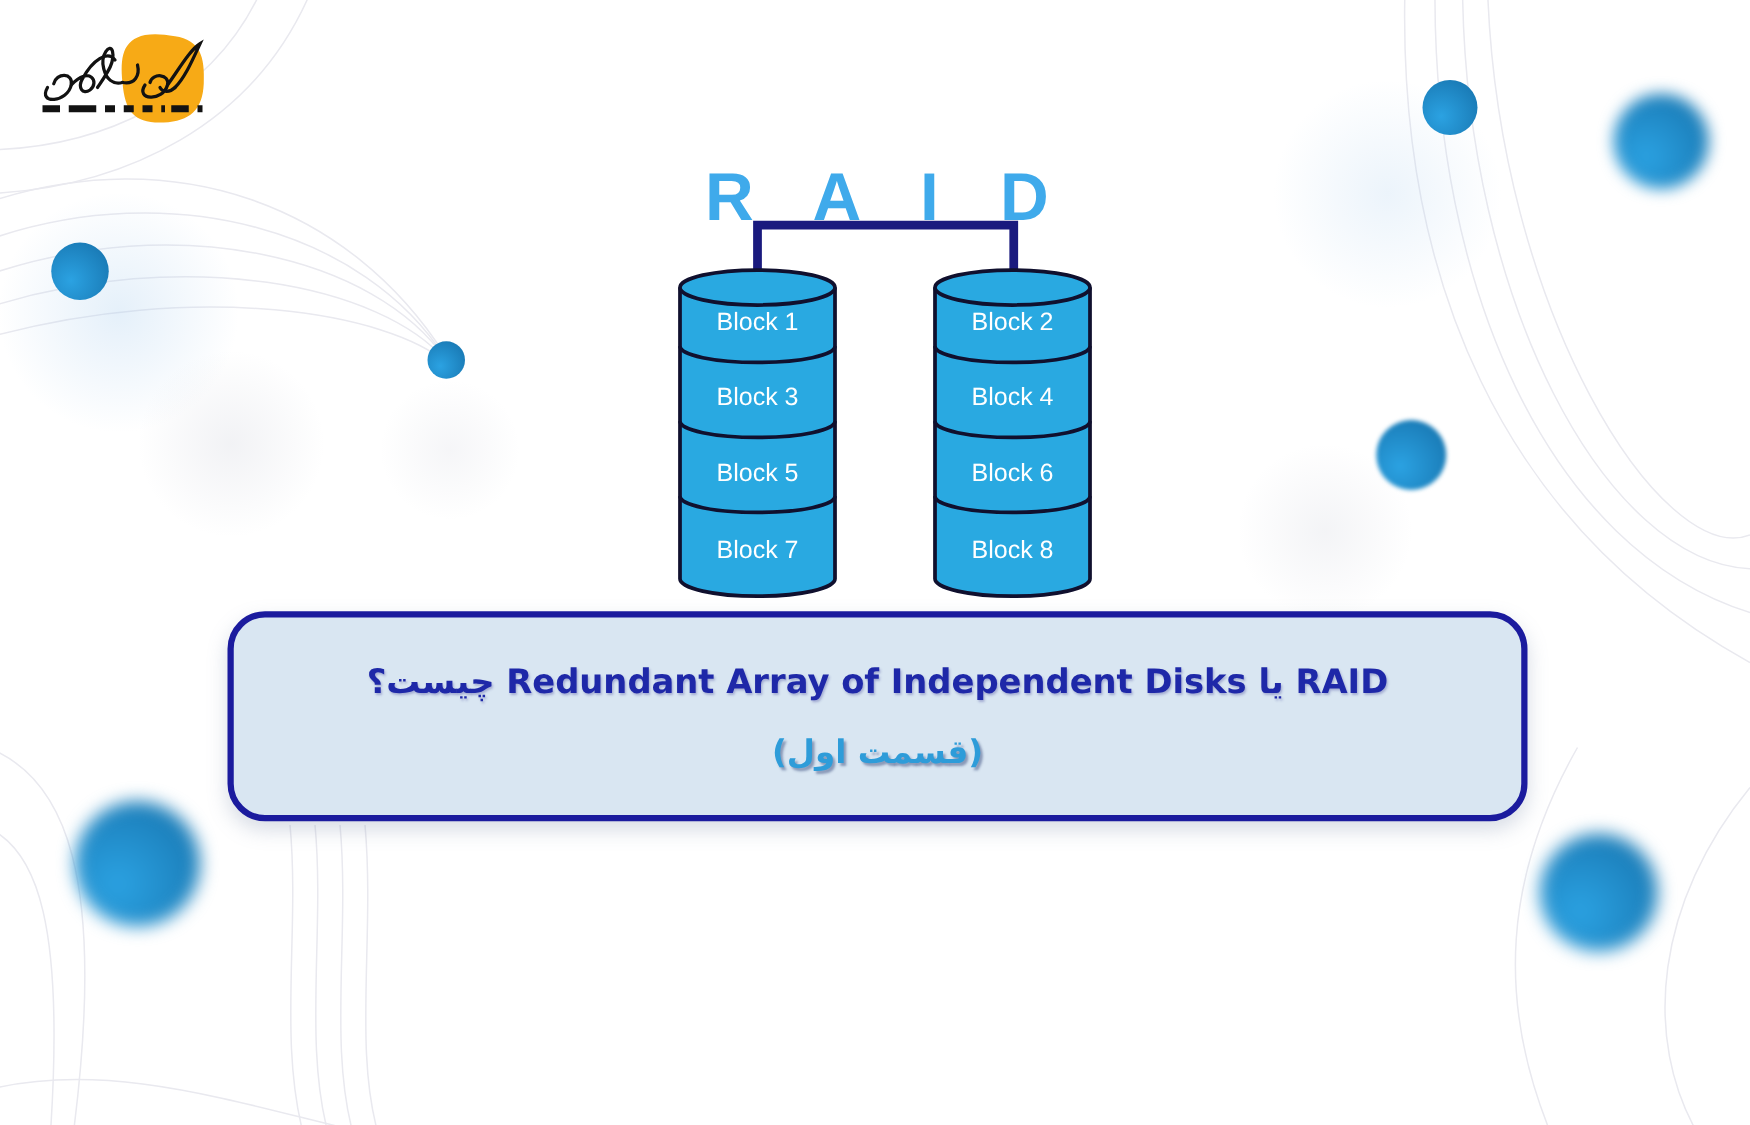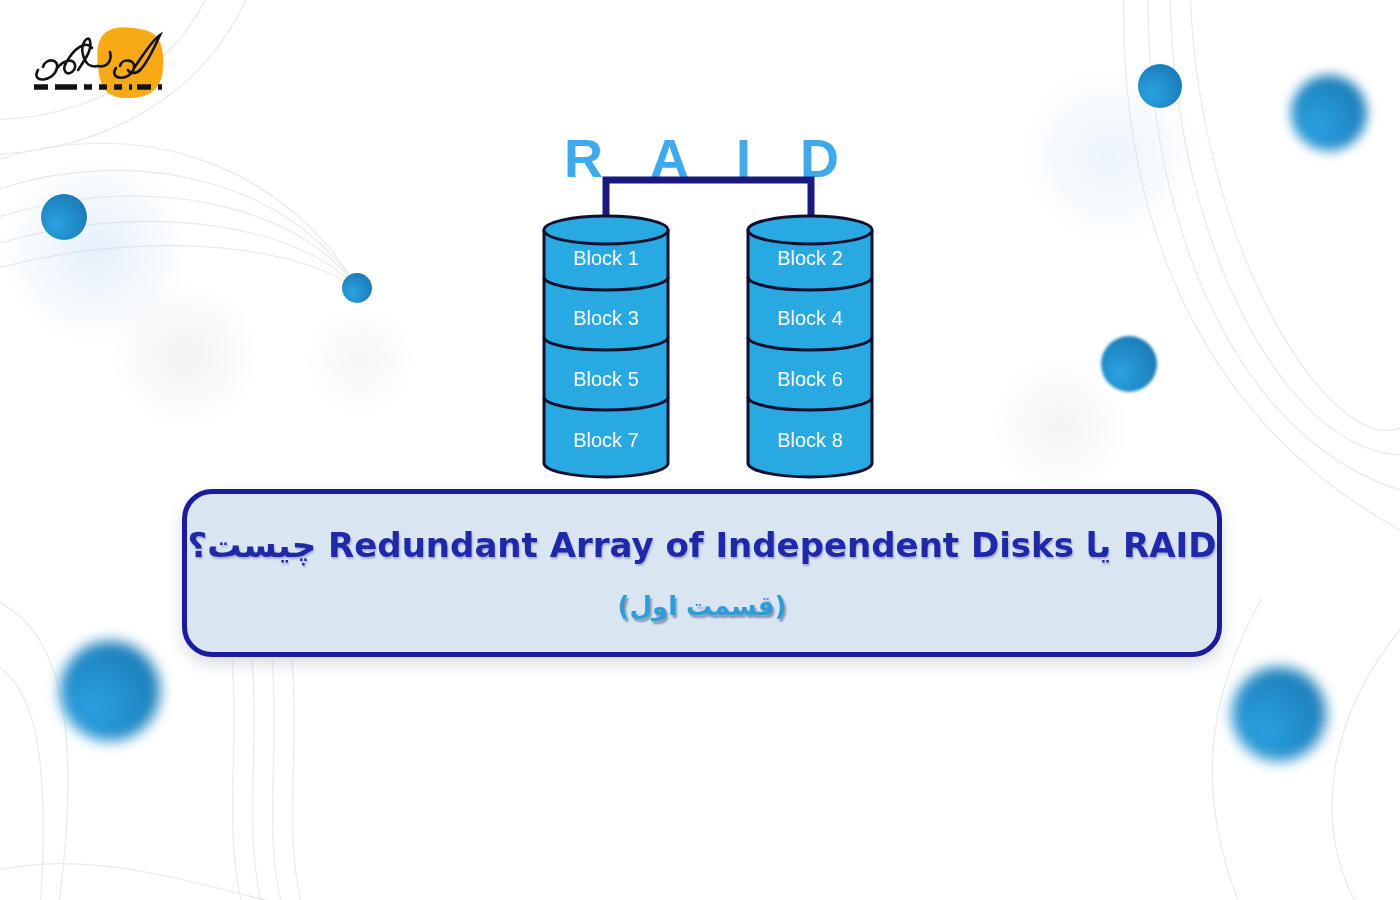--- a/index.html
+++ b/index.html
@@ -56,21 +56,21 @@
   .disk-line{fill:none;stroke:var(--disk-stroke);stroke-width:3;}
   .disk-label{fill:#ffffff;font-family:"Liberation Sans","DejaVu Sans",sans-serif;
       font-size:20px;text-anchor:middle;}
 
   
   .caption-box{position:absolute;left:182px;top:489px;width:1040px;height:168px;
       background:var(--caption-bg);border:5px solid var(--caption-border);border-radius:30px;
       box-shadow:0 7px 16px rgba(110,130,160,.28);
       display:flex;flex-direction:column;align-items:center;justify-content:center;
       gap:26px;padding:10px 30px;}
-  .caption-line1{direction:rtl;font-size:34px;font-weight:bold;color:var(--caption-text);
+  .caption-line1{direction:rtl;font-size:27px;font-weight:bold;color:var(--caption-text);
       font-family:"DejaVu Sans","Liberation Sans",sans-serif;
       text-shadow:1px 2px 2px rgba(40,40,140,.30);white-space:nowrap;}
   .caption-line2{direction:rtl;font-size:26px;font-weight:bold;color:var(--caption-accent);
       font-family:"DejaVu Sans","Liberation Sans",sans-serif;
       text-shadow:2px 3px 2px rgba(15,35,95,.40);}
 </style>
 </head>
 <body>
 
 <div class="stage">

